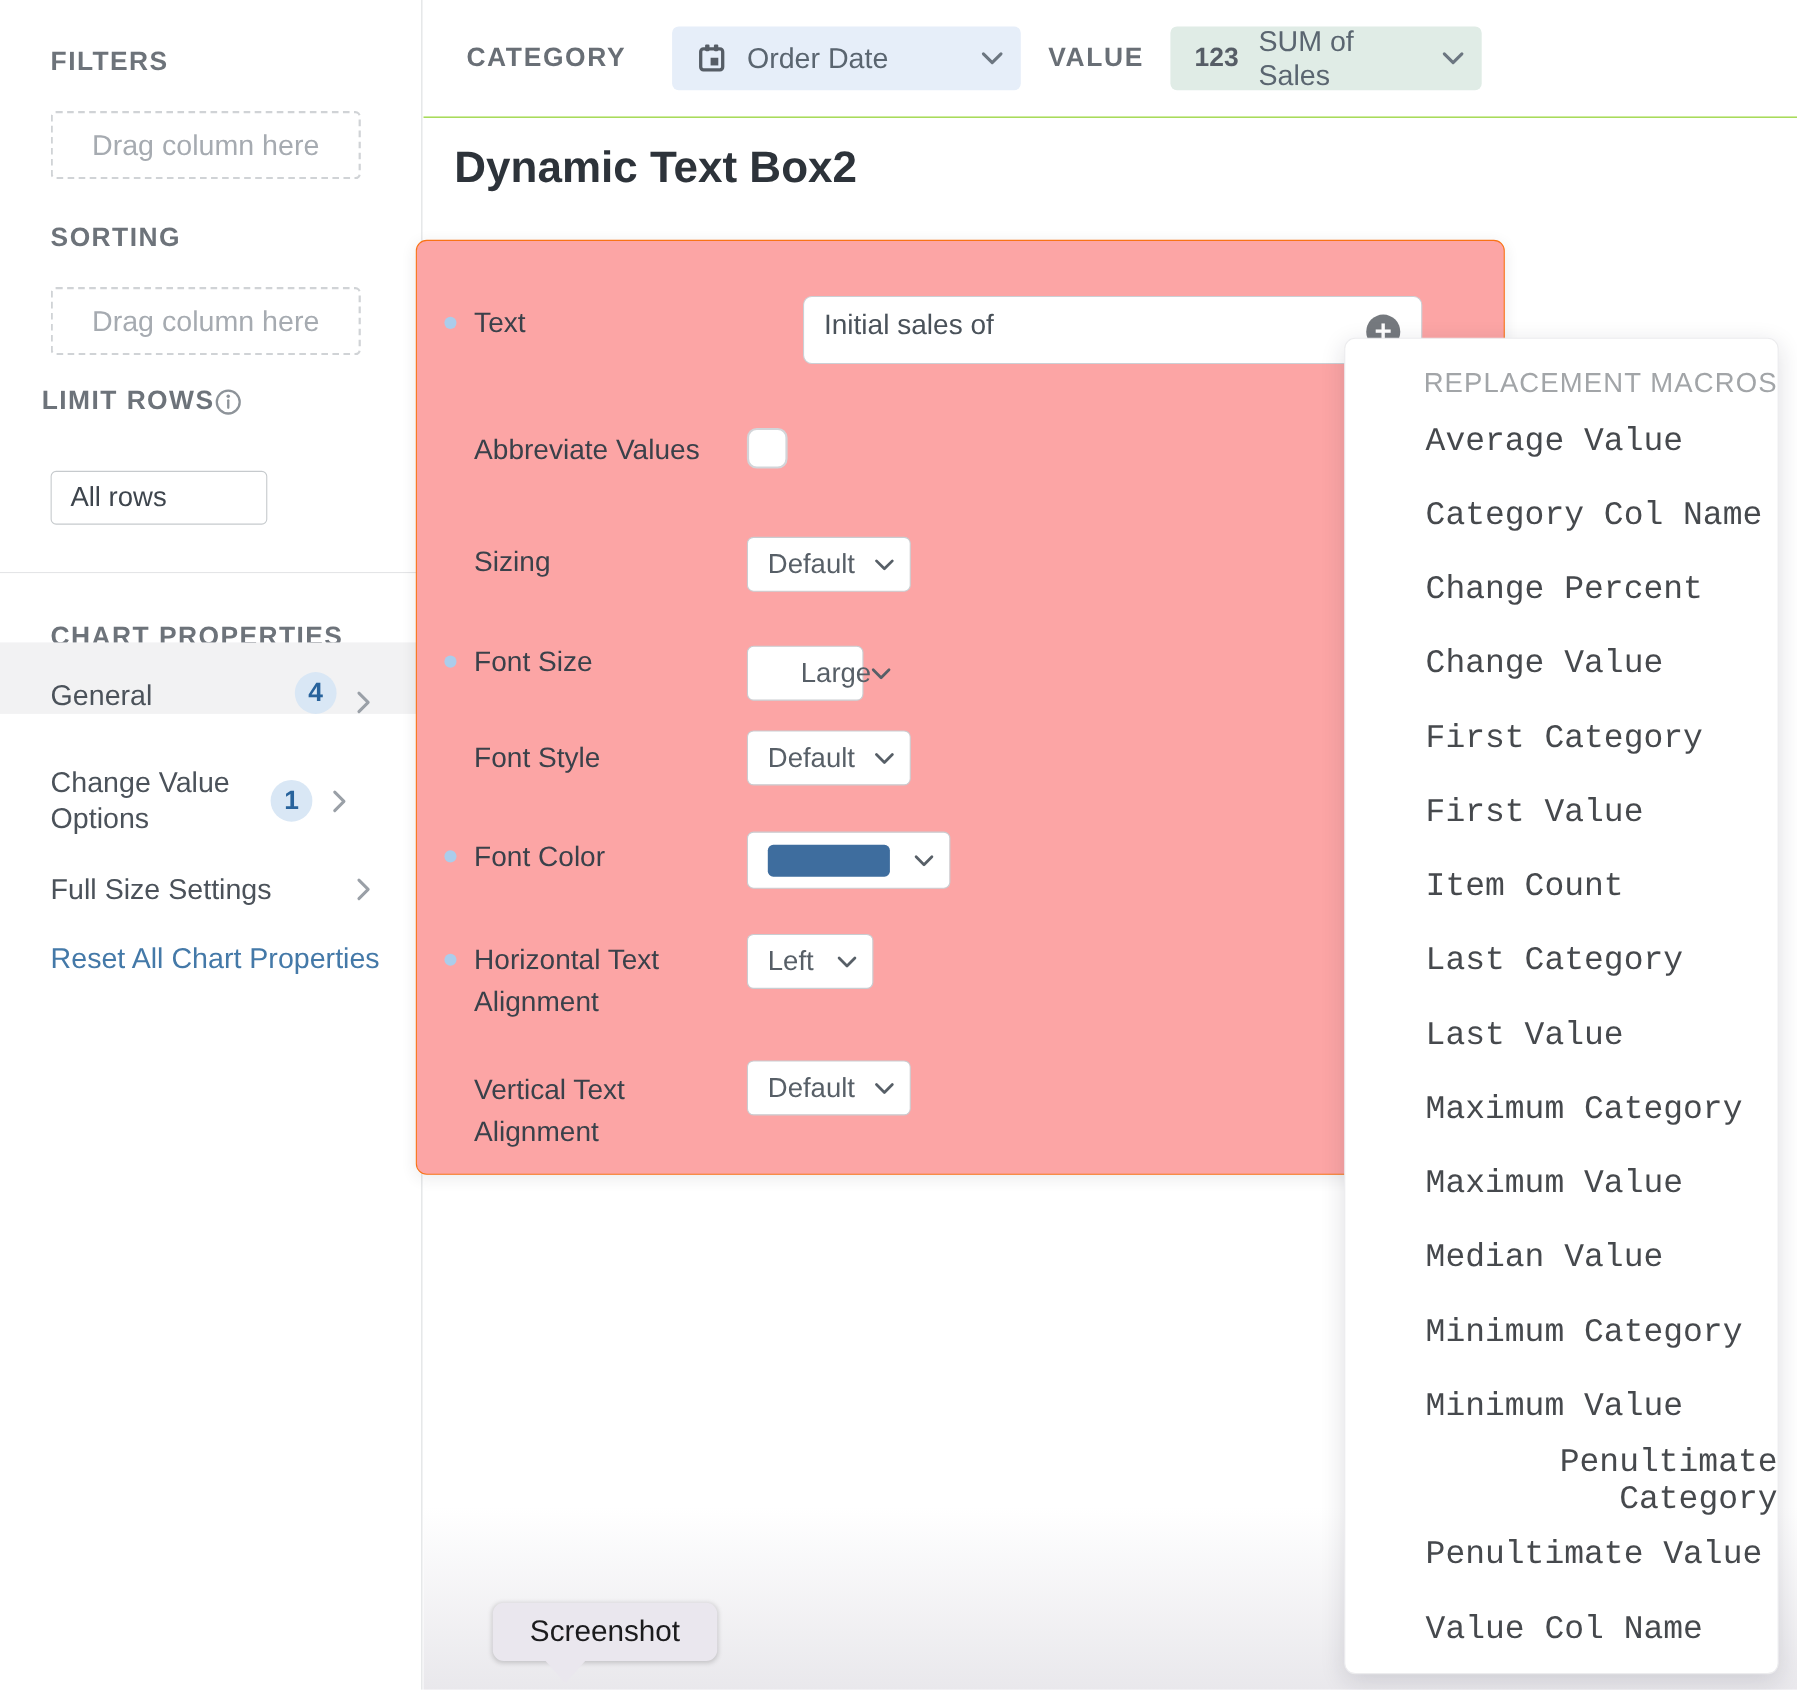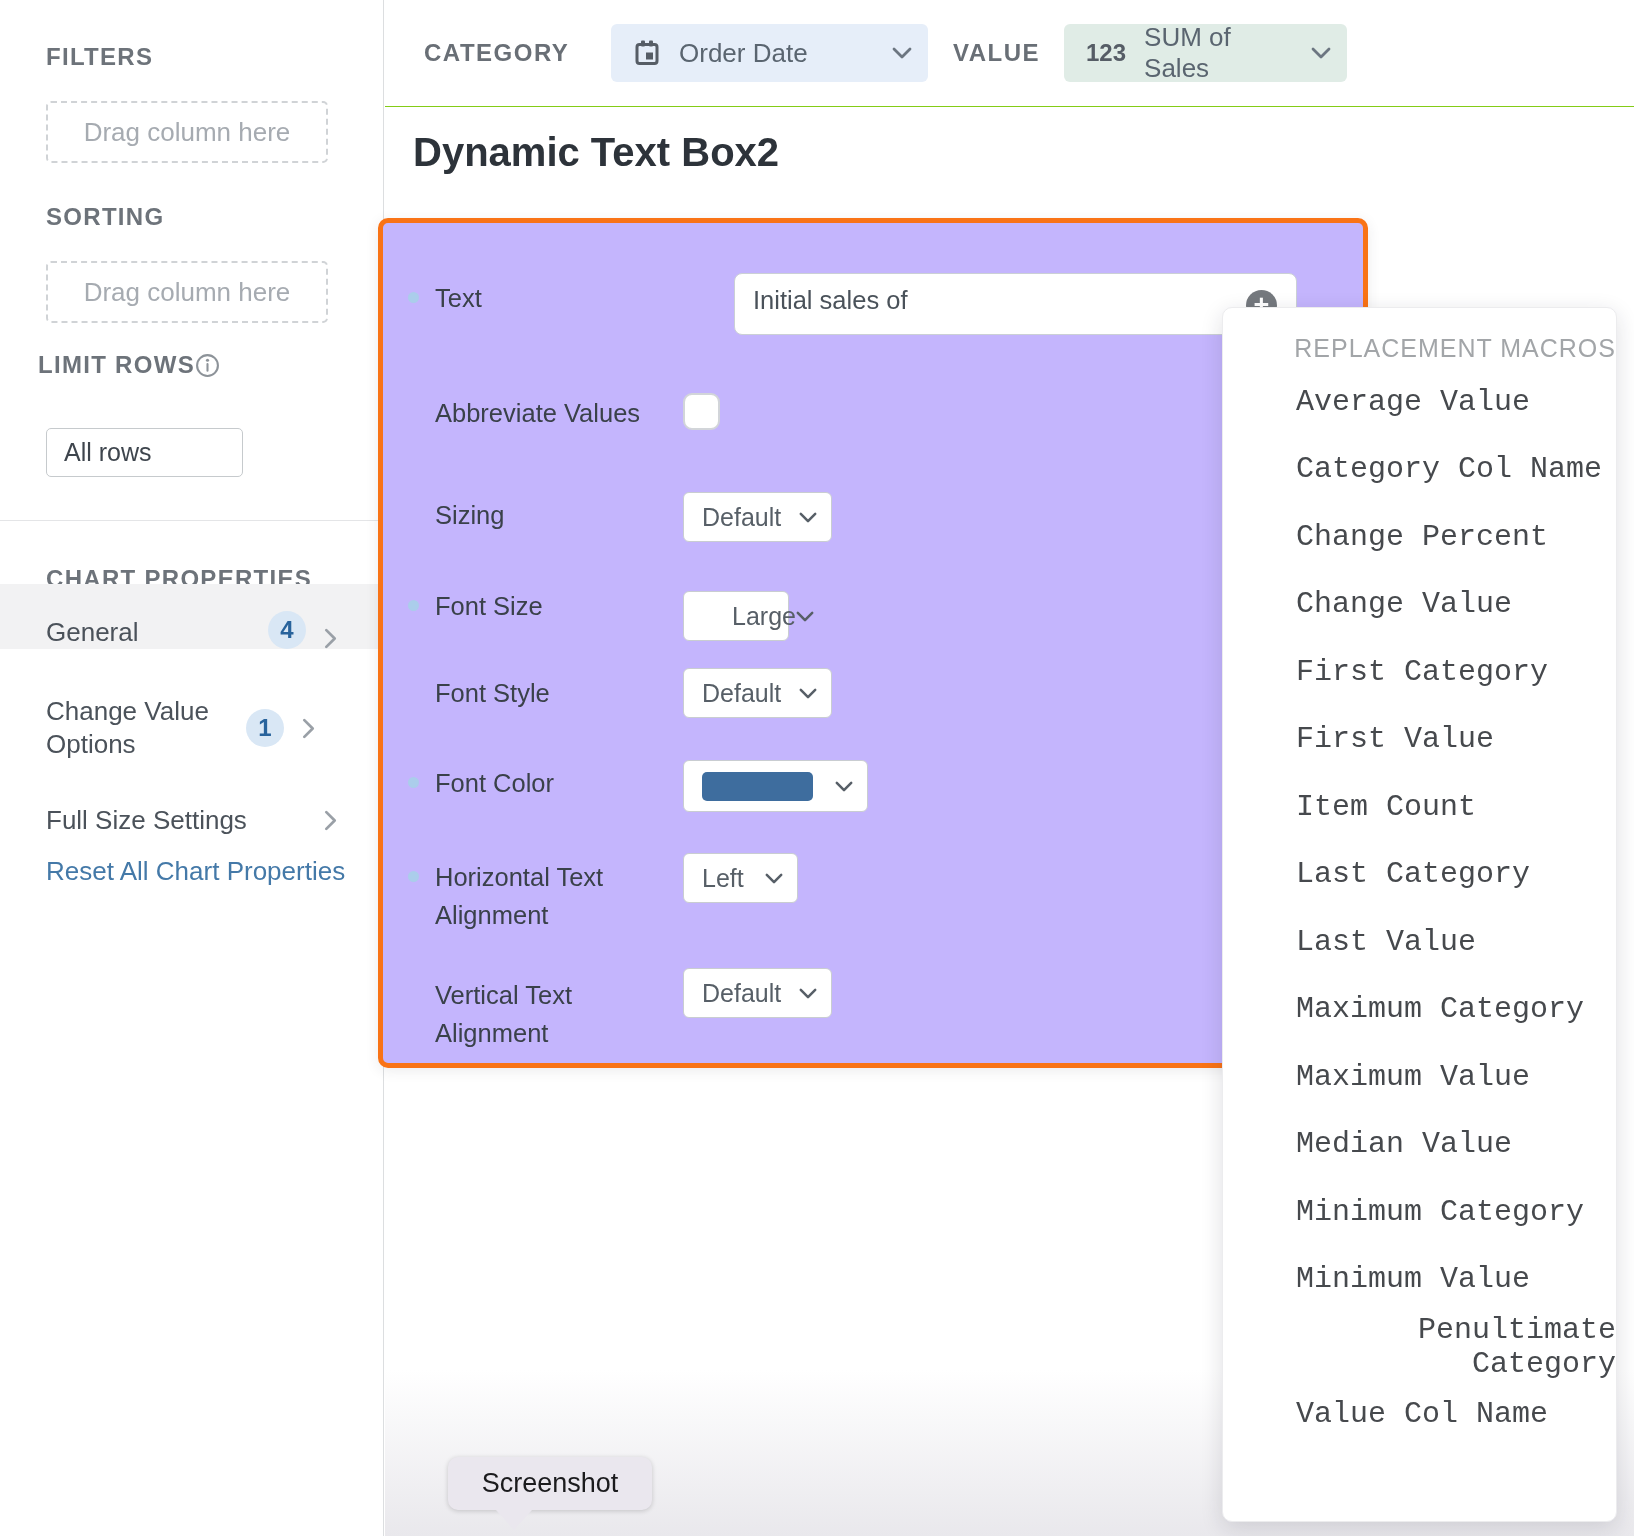--- a/index.html
+++ b/index.html
@@ -45,21 +45,21 @@
 
   
   #main-title { position:absolute; left:413px; top:130px; font-size:40px;
     font-weight:700; color:#2d333a; z-index:2; }
   #bottom-fade { position:absolute; left:385px; top:1370px; width:1249px;
     height:166px; background:linear-gradient(180deg, rgba(236,235,239,0) 0%, #e9e8ec 100%);
     z-index:1; }
 
   
   #card { position:absolute; left:378px; top:218px; width:990px; height:850px;
-    background:#c4b5fd; border:5px solid #f97316; border-radius:10px;
+    background:#fca5a5; border:1px solid #f97316; border-radius:10px;
     box-shadow:0 3px 14px rgba(40,40,60,0.09); z-index:3; }
   .bullet { position:absolute; width:11px; height:11px; border-radius:50%;
     background:#abcdeb; left:25px; }
   .plabel { position:absolute; left:52px; width:250px; font-size:25.5px;
     color:#3a414a; line-height:38px; }
   #text-input { position:absolute; left:351px; top:50px; width:563px; height:62px;
     border:1.5px solid #cbd0d5; border-radius:8px; padding:12px 18px;
     font-size:25.5px; color:#4a525a; resize:none; outline:none;
     font-family:"Liberation Sans","DejaVu Sans",sans-serif; background:#fff; }
   #plus-btn { position:absolute; left:863px; top:67px; width:31px; height:31px;
@@ -141,21 +141,21 @@
   <div class="sb-row" style="top:690px; height:76px;">
     <span class="lbl" style="max-width:200px;">Change Value Options</span>
     <span class="badge">1</span>
     <span class="chev-r">
       <svg width="13" height="21" viewBox="0 0 12 20" fill="none">
           <path d="M2 2 L10 10 L2 18" stroke="currentColor" stroke-width="2.6" stroke-linecap="round" stroke-linejoin="round"></path>
         </svg>
     </span>
   </div>
 
-  <div class="sb-row" style="top:790px; height:36px;margin-top:12px;">
+  <div class="sb-row" style="top:790px; height:36px;">
     <span class="lbl">Full Size Settings</span>
     <span class="chev-r">
       <svg width="13" height="21" viewBox="0 0 12 20" fill="none">
           <path d="M2 2 L10 10 L2 18" stroke="currentColor" stroke-width="2.6" stroke-linecap="round" stroke-linejoin="round"></path>
         </svg>
     </span>
   </div>
 
   <div class="reset-link">Reset All Chart Properties</div>
 </div>
@@ -282,19 +282,20 @@
   <div class="macro-item">First Value</div>
   <div class="macro-item">Item Count</div>
   <div class="macro-item">Last Category</div>
   <div class="macro-item">Last Value</div>
   <div class="macro-item">Maximum Category</div>
   <div class="macro-item">Maximum Value</div>
   <div class="macro-item">Median Value</div>
   <div class="macro-item">Minimum Category</div>
   <div class="macro-item">Minimum Value</div>
   <div class="macro-item">Penultimate Category</div>
+  <div class="macro-item">Penultimate Value</div>
   <div class="macro-item">Value Col Name</div>
 </div>
 
 <div id="tooltip">
   <span>Screenshot</span>
   <span id="tooltip-pointer"></span>
 </div>
 
 </body></html>

